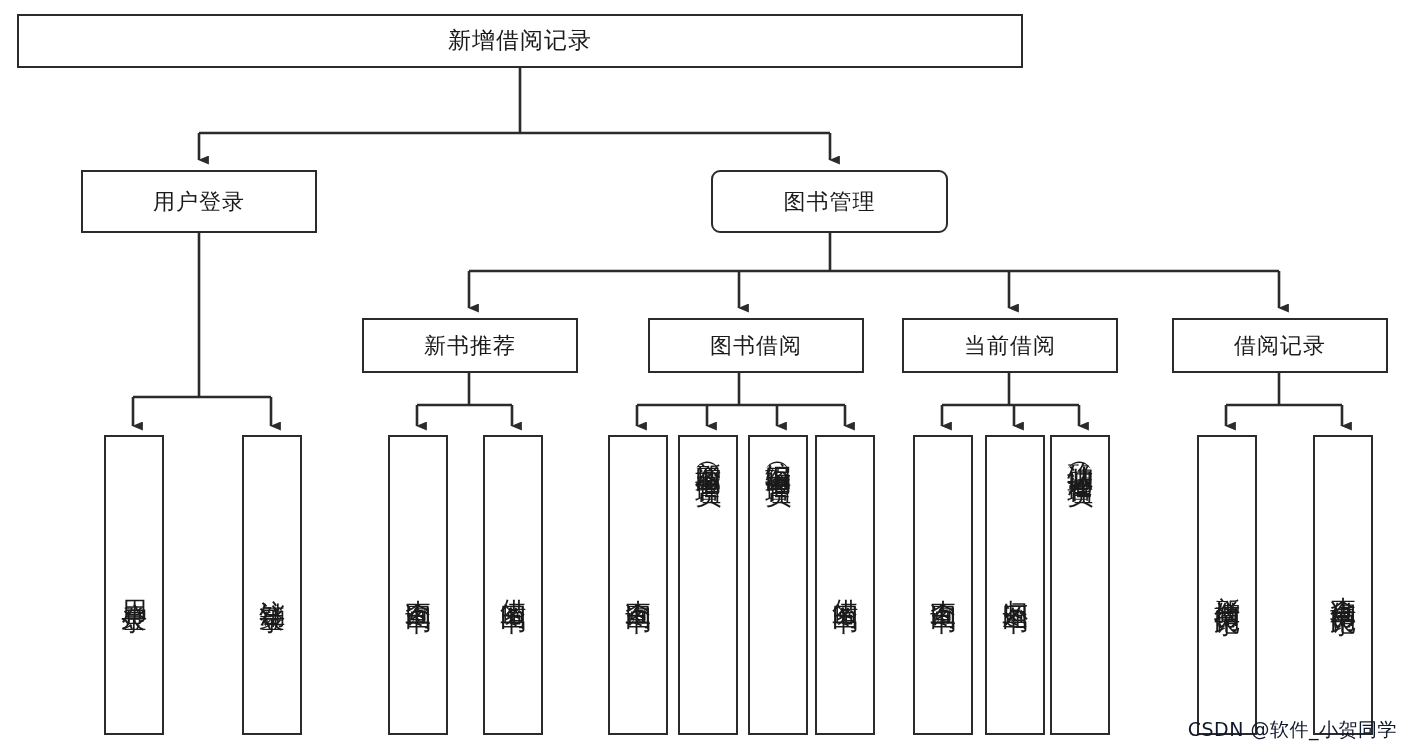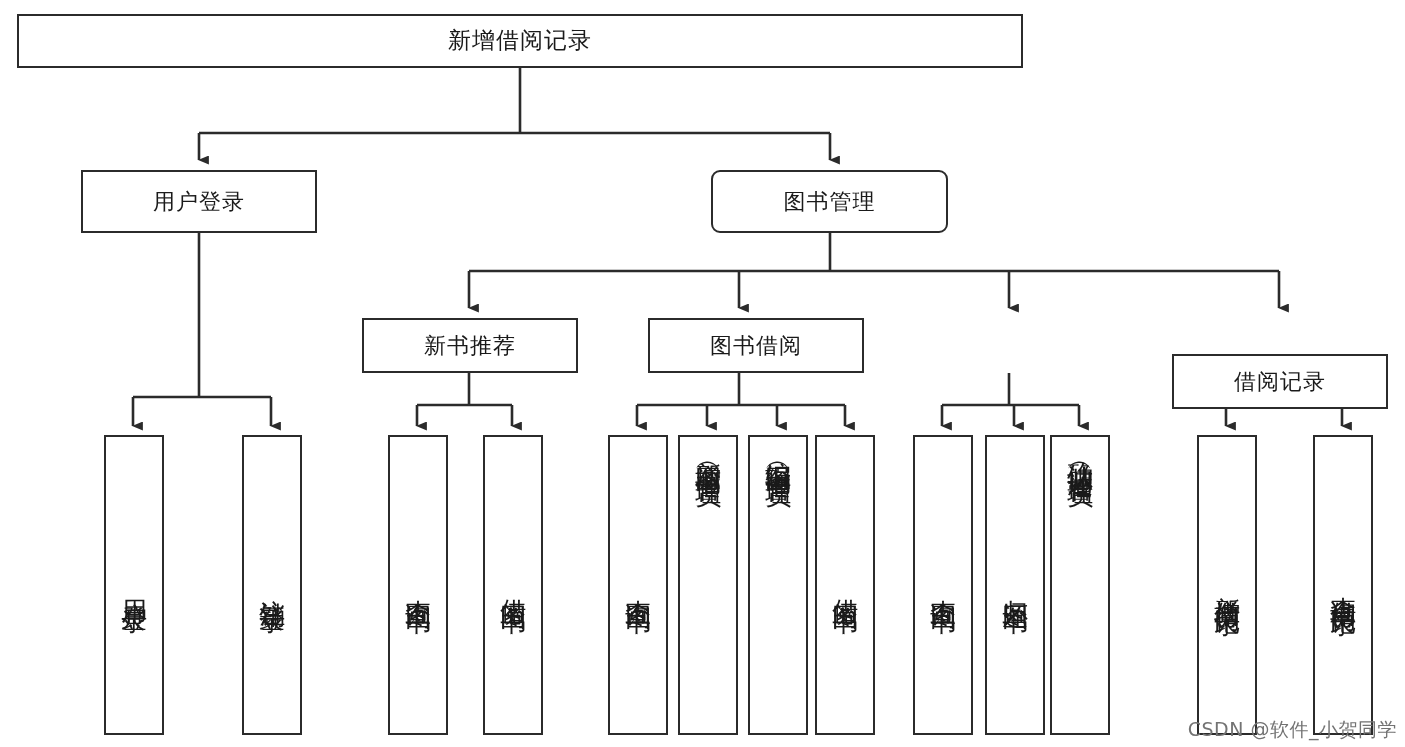--- a/index.html
+++ b/index.html
@@ -45,21 +45,21 @@
     white-space:normal;
     max-height:292px;
   }
   .node.v.mid{align-items:center;padding-top:0;}
 
   #watermark{
     position:absolute;
     right:8px;
     bottom:4px;
     font-size:19px;
-    color:#737373;
+    color:#0f172a;
     white-space:nowrap;
     letter-spacing:.5px;
     pointer-events:none;
   }
 </style>
 </head>
 <body>
 
 <div id="canvas">
 
@@ -123,21 +123,24 @@
   <div class="node h" style="left:711px;top:170px;width:237px;height:63px;border-radius:9px;">
     <span class="lbl">图书管理</span>
   </div>
 
   <div class="node h" style="left:362px;top:318px;width:216px;height:55px;align-items:center;">
     <span class="lbl">新书推荐</span>
   </div>
   <div class="node h" style="left:632px;top:318px;width:216px;height:55px;margin-left:16px;">
     <span class="lbl">图书借阅</span>
   </div>
-  <div class="node h" style="left:1172px;top:318px;width:216px;height:55px;margin-top:36px;">
+  <div class="node h" style="left:902px;top:318px;width:216px;height:55px;">
+    <span class="lbl">当前借阅</span>
+  </div>
+  <div class="node h" style="left:1172px;top:318px;width:216px;height:55px;">
     <span class="lbl">借阅记录</span>
   </div>
 
   <div class="node v mid" style="left:104px;top:435px;width:60px;height:300px;">
     <span class="lbl">用户登录</span>
   </div>
   <div class="node v mid" style="left:242px;top:435px;width:60px;height:300px;">
     <span class="lbl">注销登录</span>
   </div>
 

